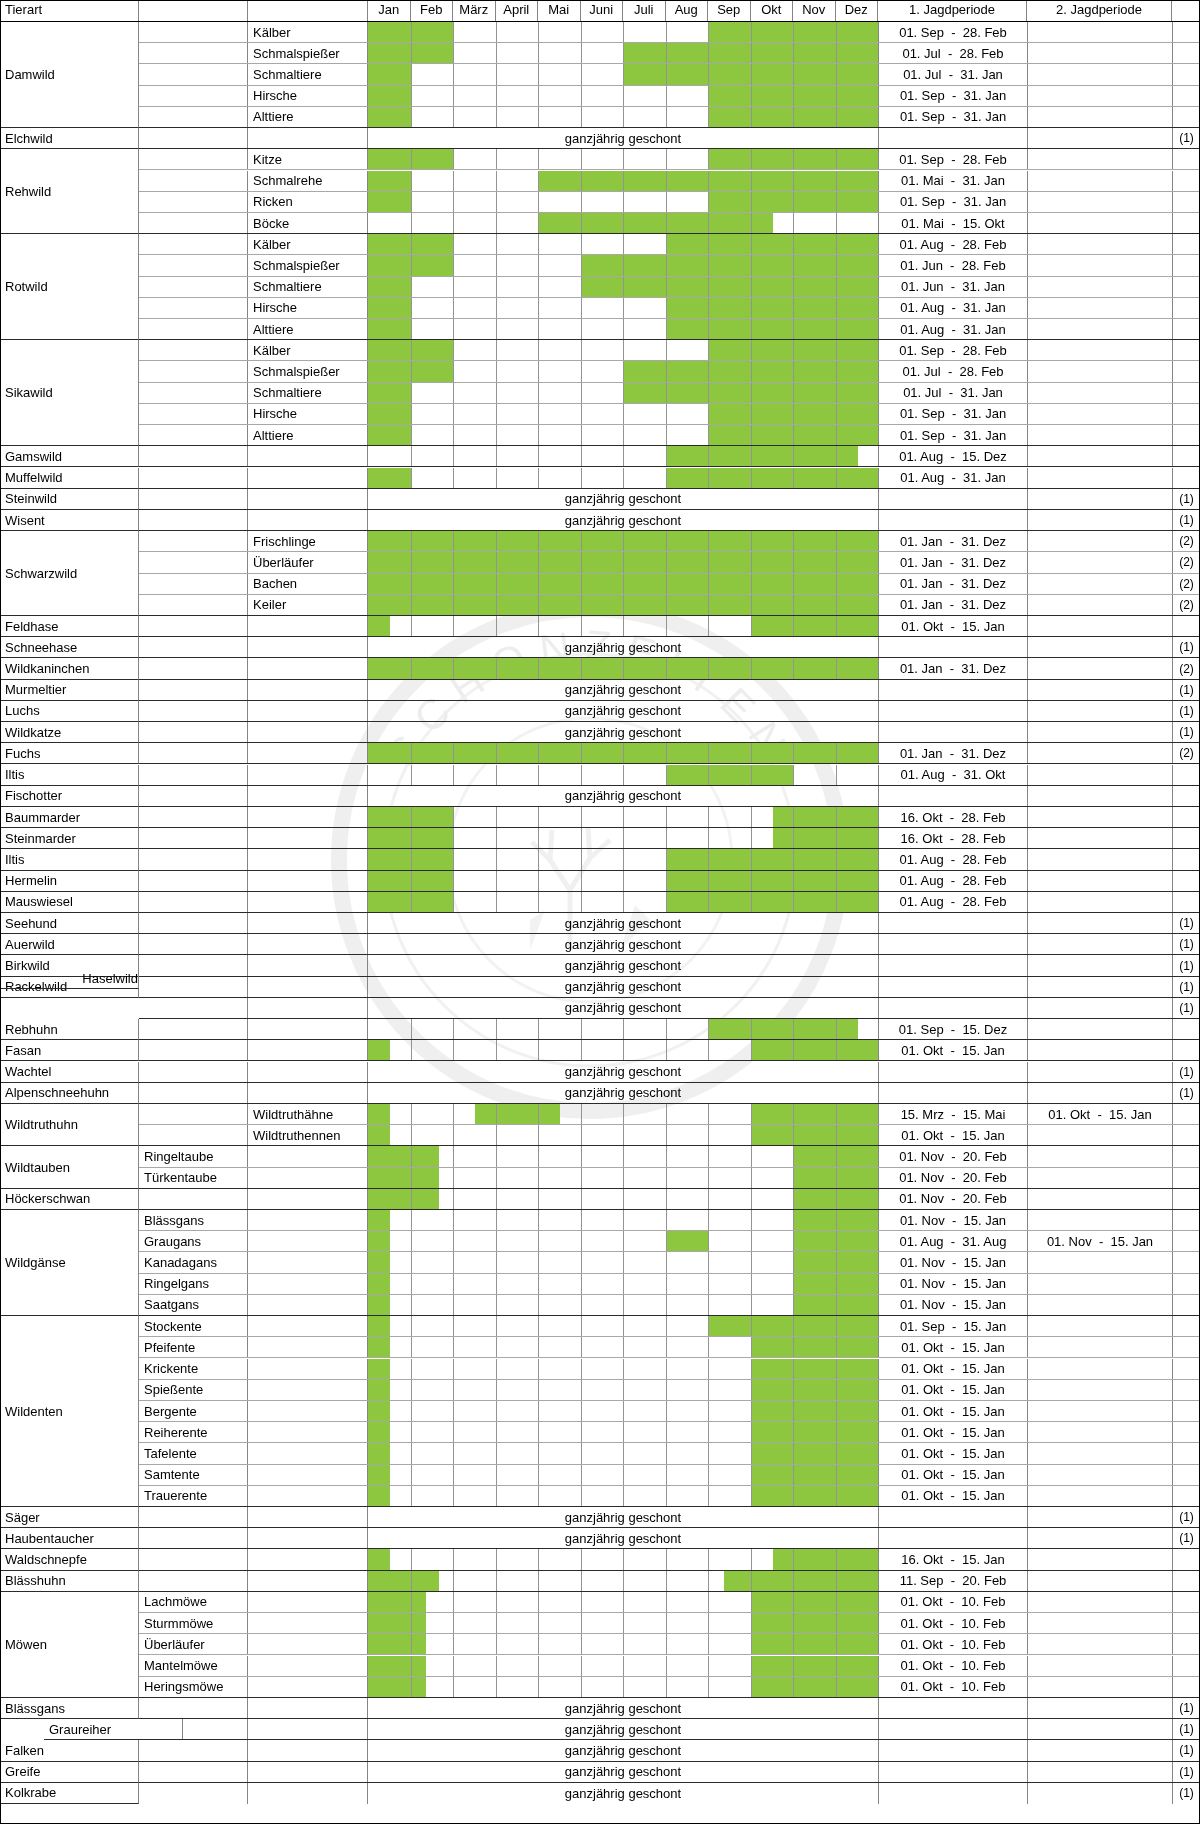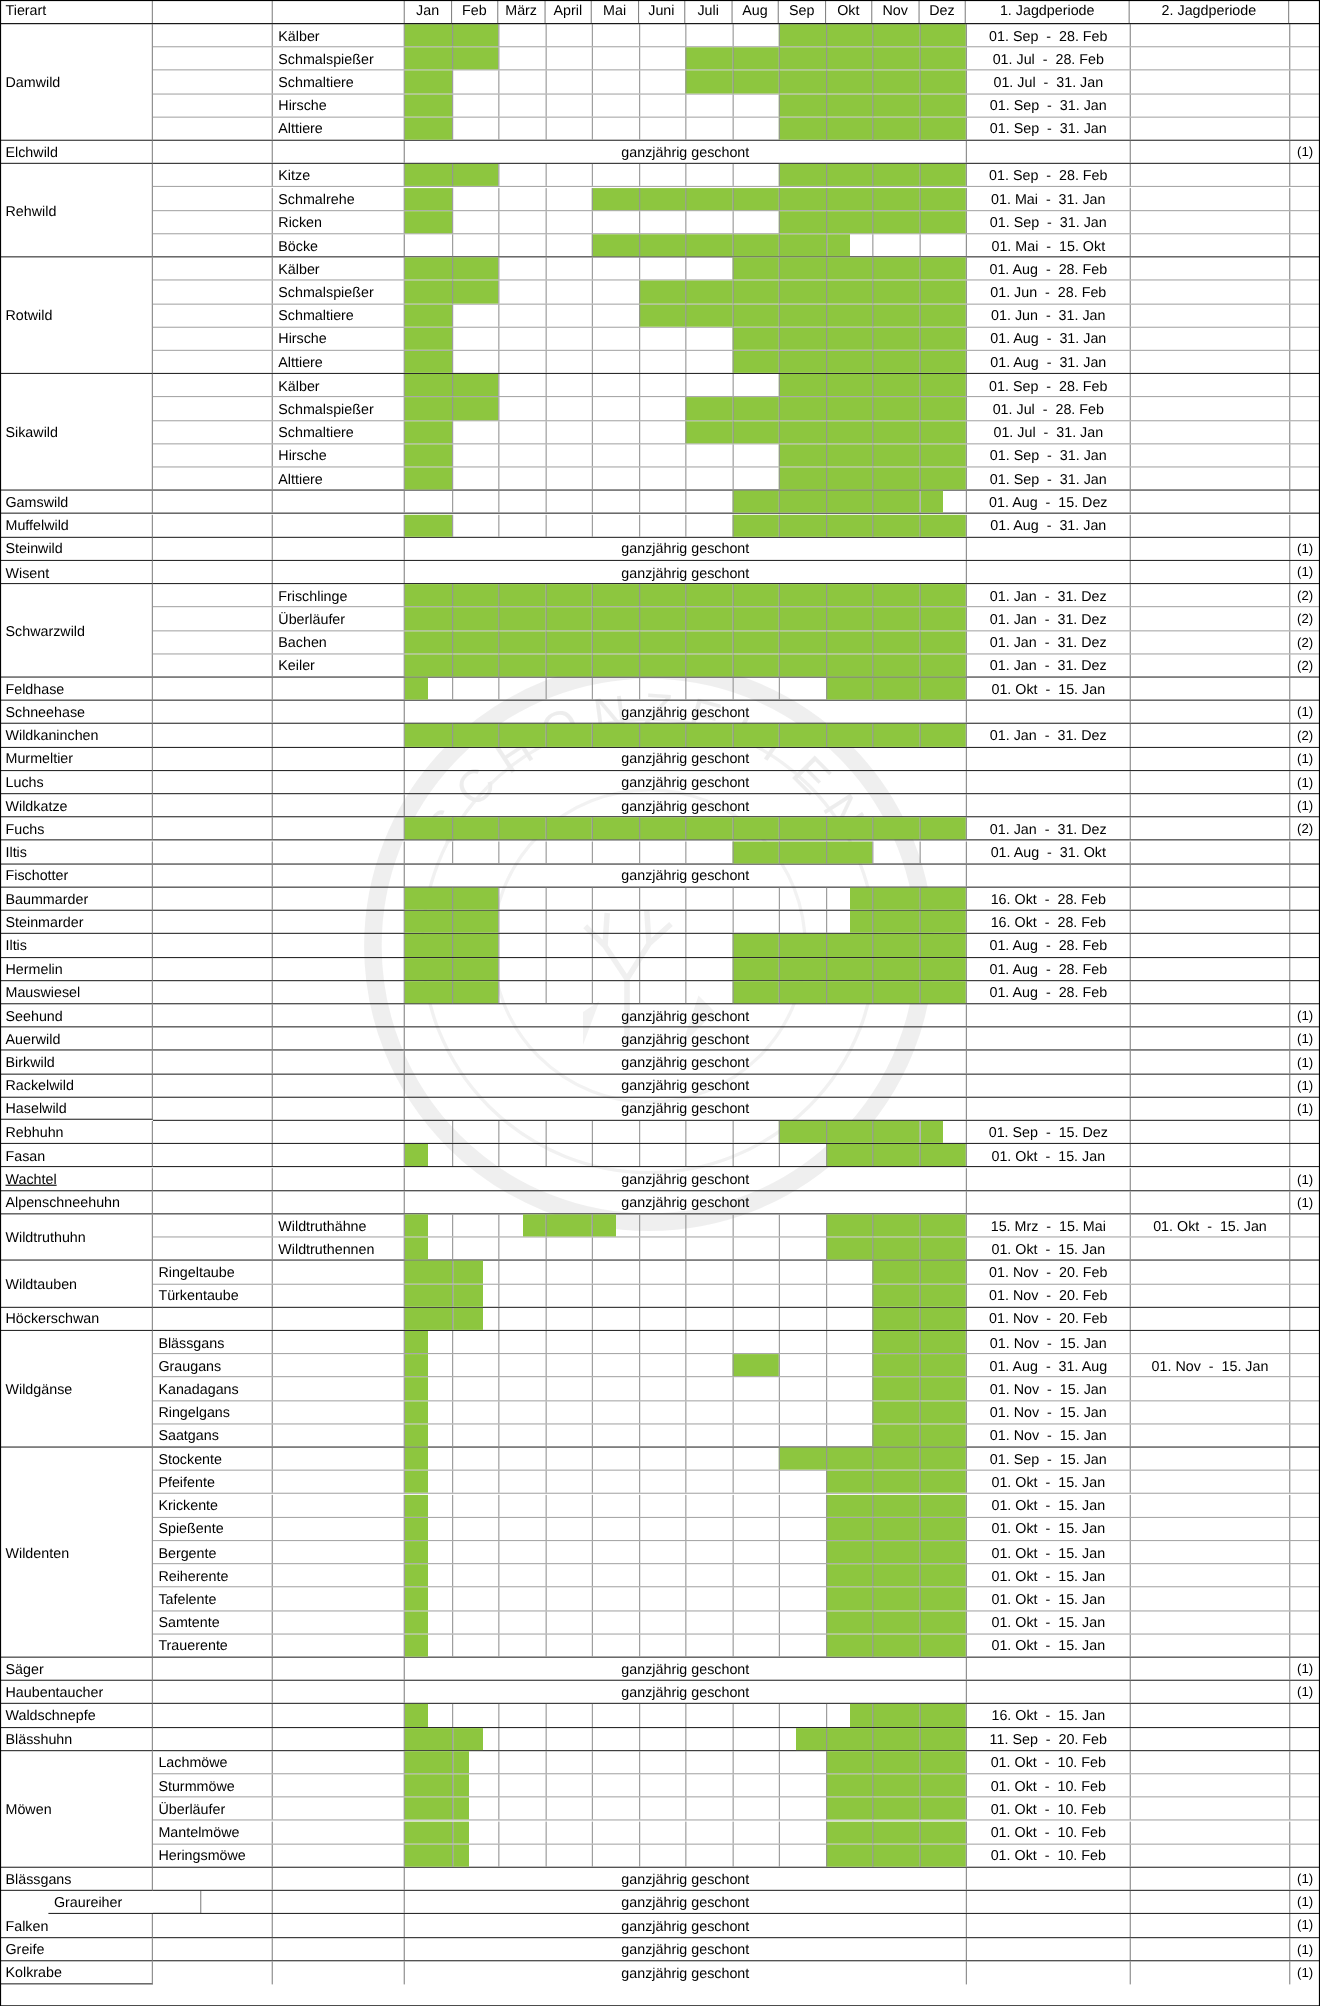--- a/index.html
+++ b/index.html
@@ -974,21 +974,21 @@
         <div>Rackelwild</div>
       </div>
       <div class="row gsep" style="top: 976.643px; height: 21.2143px;">
         <div class="cell c2"></div>
         <div class="cell c3"></div>
         <div class="cell prot">ganzjährig geschont</div>
         <div class="cell p1c"></div>
         <div class="cell p2c"></div>
         <div class="cell ntc">(1)</div>
       </div>
-      <div class="grp-c1 gsep" style="top: 997px; height: 21.2143px;">
+      <div class="grp-c1 gsep" style="top: 968px; height: 21.2143px; justify-content: flex-end;">
         <div>Haselwild</div>
       </div>
       <div class="row gsep" style="top: 997.857px; height: 21.2143px;">
         <div class="cell c2"></div>
         <div class="cell c3"></div>
         <div class="cell prot">ganzjährig geschont</div>
         <div class="cell p1c"></div>
         <div class="cell p2c"></div>
         <div class="cell ntc">(1)</div>
       </div>
@@ -1033,21 +1033,21 @@
           <div class="mcell"></div>
           <div class="mcell"></div>
           <div class="mcell" style="background: rgb(141, 198, 63);"></div>
           <div class="mcell" style="background: rgb(141, 198, 63);"></div>
           <div class="mcell" style="background: rgb(141, 198, 63);"></div>
         </div>
         <div class="cell p1c">01. Okt  -  15. Jan</div>
         <div class="cell p2c"></div>
         <div class="cell ntc"></div>
       </div>
-      <div class="grp-c1 gsep" style="top: 1061.5px; height: 21.2143px; text-decoration: underline;">
+      <div class="grp-c1 gsep" style="top: 1061.5px; height: 21.2143px;">
         <div>Wachtel</div>
       </div>
       <div class="row gsep" style="top: 1061.5px; height: 21.2143px;">
         <div class="cell c2"></div>
         <div class="cell c3"></div>
         <div class="cell prot">ganzjährig geschont</div>
         <div class="cell p1c"></div>
         <div class="cell p2c"></div>
         <div class="cell ntc">(1)</div>
       </div>

